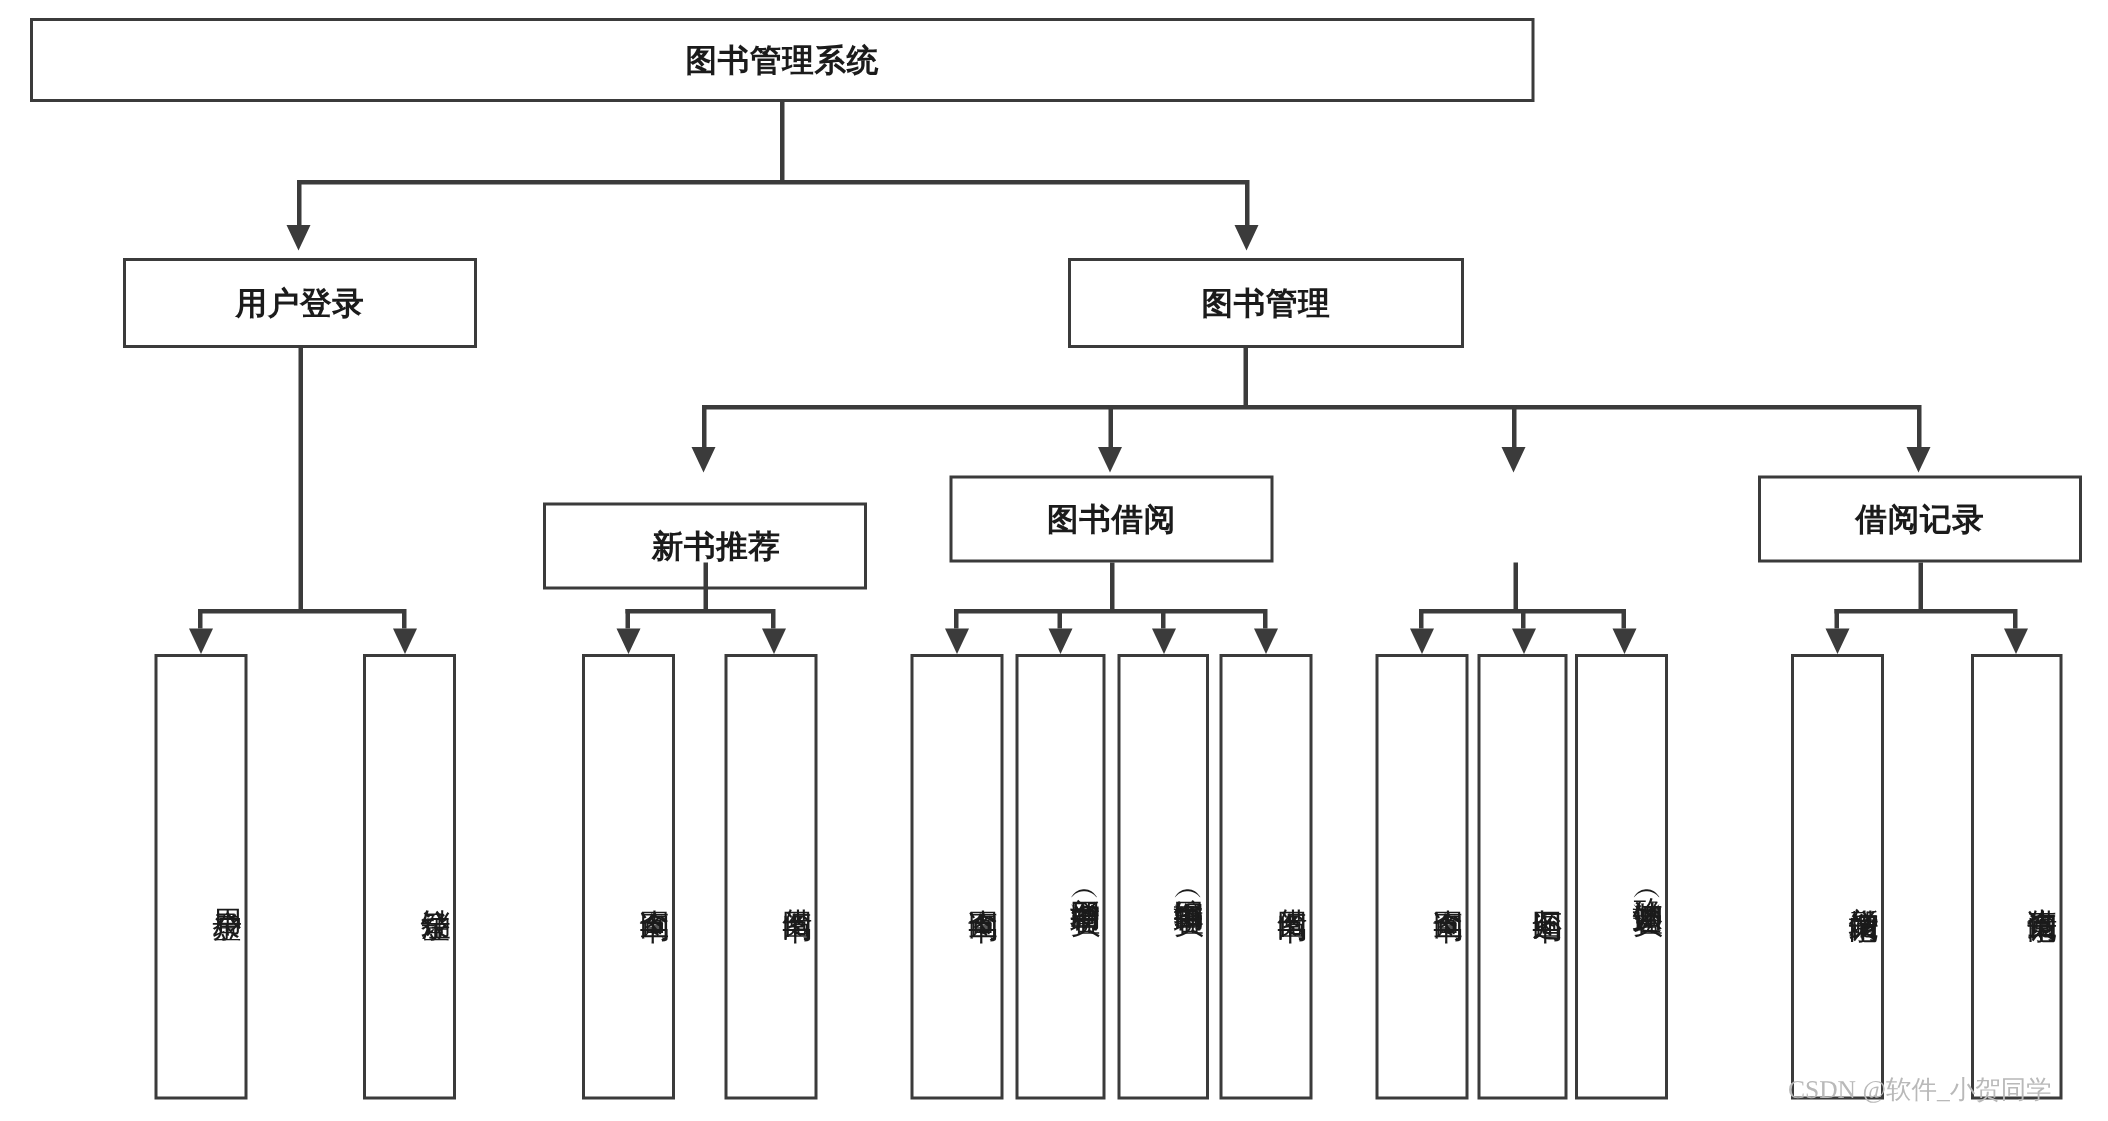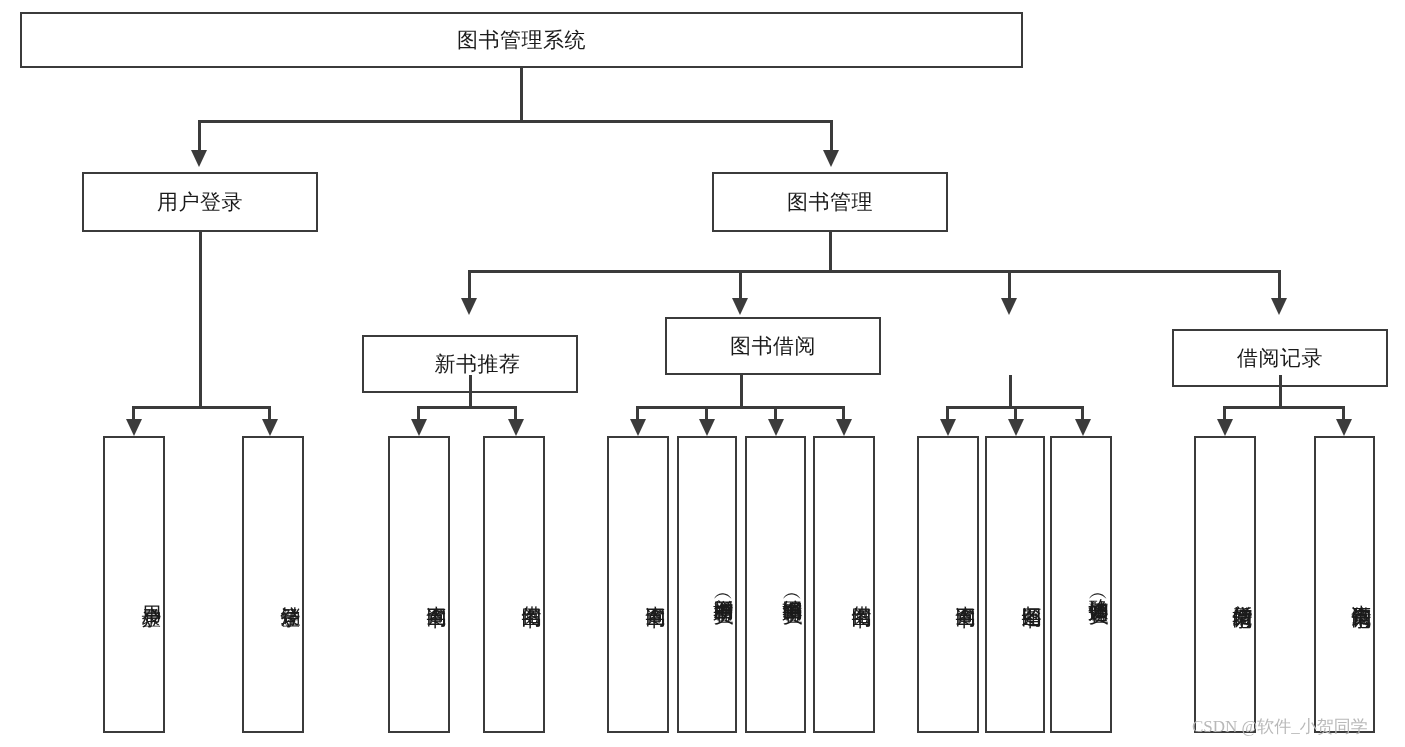--- a/index.html
+++ b/index.html
@@ -21,20 +21,21 @@
     border: 2.5px solid #3b3b3b;
     background: #ffffff;
     display: flex;
     align-items: center;
     justify-content: center;
     color: #1b1b1b;
   }
   .node.h {
     font-size: 21px;
     letter-spacing: 0.5px;
+    font-weight: bold;
   }
   .node.v {
     writing-mode: vertical-rl;
     text-orientation: upright;
     font-size: 20px;
     line-height: 1.12;
     align-items: flex-start;
     justify-content: center;
     padding-top: 14px;
     letter-spacing: 1px;
@@ -74,21 +75,21 @@
   <div class="edge v" style="left:520px; top:68px; height:52px;"></div>
   <div class="edge h" style="left:198px; top:120px; width:634px;"></div>
   <div class="edge v" style="left:198px; top:120px; height:30px;"></div>
   <div class="arrow" style="left:191px; top:150px;"></div>
   <div class="edge v" style="left:830px; top:120px; height:30px;"></div>
   <div class="arrow" style="left:823px; top:150px;"></div>
 
   <div class="node h" style="left:82px; top:172px; width:236px; height:60px;">
     <span>用户登录</span>
   </div>
-  <div class="node h" style="left:712px; top:172px; width:236px; height:60px;">
+  <div class="node h" style="left:712px; top:172px; width:264px; height:60px;">
     <span>图书管理</span>
   </div>
 
   <div class="edge v" style="left:199px; top:232px; height:174px;"></div>
   <div class="edge h" style="left:132px; top:406px; width:136px;"></div>
   <div class="edge v" style="left:132px; top:406px; height:13px;"></div>
   <div class="arrow" style="left:126px; top:419px;"></div>
   <div class="edge v" style="left:268px; top:406px; height:13px;"></div>
   <div class="arrow" style="left:262px; top:419px;"></div>
 
@@ -99,24 +100,24 @@
   <div class="edge v" style="left:739px; top:270px; height:28px;"></div>
   <div class="arrow" style="left:732px; top:298px;"></div>
   <div class="edge v" style="left:1008px; top:270px; height:28px;"></div>
   <div class="arrow" style="left:1001px; top:298px;"></div>
   <div class="edge v" style="left:1278px; top:270px; height:28px;"></div>
   <div class="arrow" style="left:1271px; top:298px;"></div>
 
   <div class="node h" style="left:362px; top:335px; width:216px; height:58px;padding-left:15px;">
     <span>新书推荐</span>
   </div>
-  <div class="node h" style="left:633px; top:317px; width:216px; height:58px;margin-left:32px;">
+  <div class="node h" style="left:633px; top:317px; width:216px; height:58px;">
     <span>图书借阅</span>
   </div>
-  <div class="node h" style="left:1172px; top:317px; width:216px; height:58px;margin-top:12px;">
+  <div class="node h" style="left:1172px; top:317px; width:216px; height:58px;">
     <span>借阅记录</span>
   </div>
 
   <div class="edge v" style="left:469px; top:375px; height:31px;"></div>
   <div class="edge h" style="left:417px; top:406px; width:99px;"></div>
   <div class="edge v" style="left:417px; top:406px; height:13px;"></div>
   <div class="arrow" style="left:411px; top:419px;"></div>
   <div class="edge v" style="left:514px; top:406px; height:13px;"></div>
   <div class="arrow" style="left:508px; top:419px;"></div>
 

